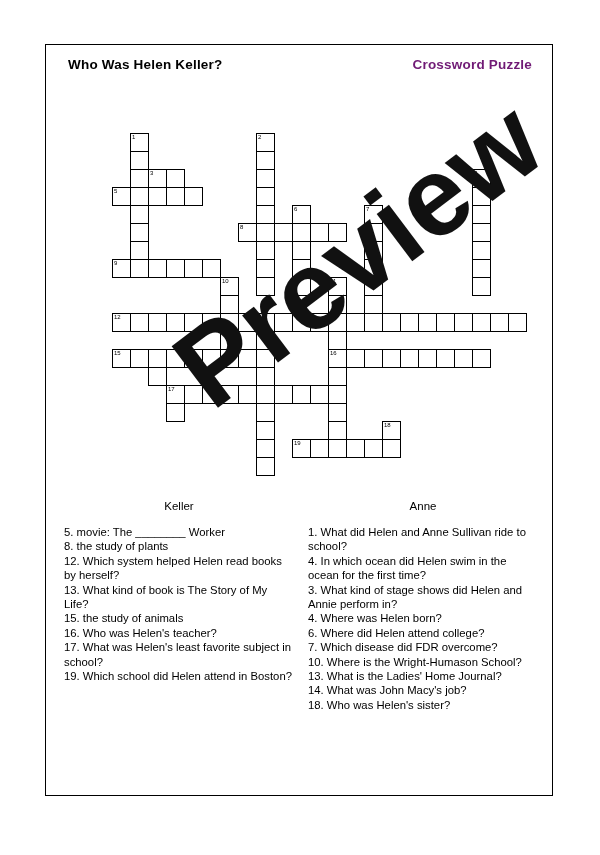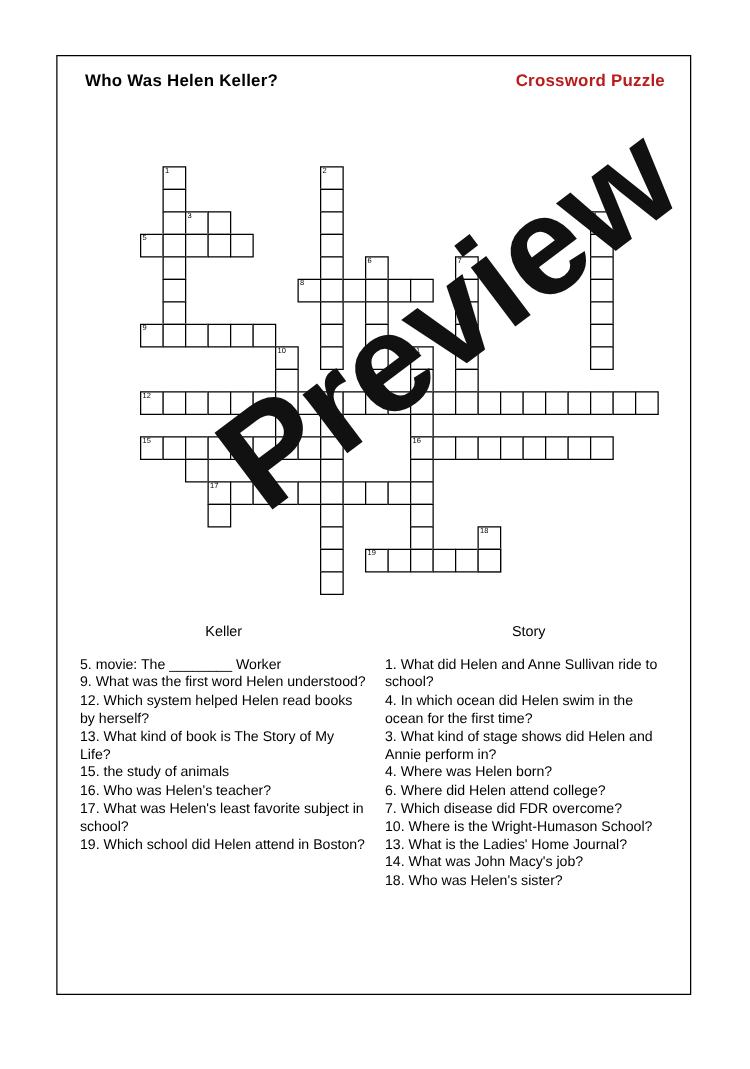--- a/index.html
+++ b/index.html
@@ -44,21 +44,21 @@
     font-weight: bold;
     color: #000;
     letter-spacing: 0.2px;
   }
   .header-sub {
     position: absolute;
     right: 20px;
     top: 0;
     font-size: 13.5px;
     font-weight: bold;
-    color: #b91c1c;
+    color: #701a75;
     letter-spacing: 0.2px;
   }
 
   
   .grid-area {
     position: absolute;
     left: 0;
     top: 40px;
     width: 508px;
     height: 380px;
@@ -305,31 +305,31 @@
         <div class="cell" style="left: 210px; top: 354px;"></div>
         <div class="cell" style="left: 210px; top: 372px;"></div>
         <div class="cell" style="left: 336px; top: 354px;"></div>
       </div>
 
     <div class="clues">
       <div class="col-across">
         <div class="col-head">Keller</div>
         <div id="across-list">
             <div class="clue">5. movie: The ________ Worker</div>
-            <div class="clue">9. What was the first word Helen understood?</div>
+            <div class="clue">8. the study of plants</div>
             <div class="clue">12. Which system helped Helen read books by herself?</div>
             <div class="clue">13. What kind of book is The Story of My Life?</div>
             <div class="clue">15. the study of animals</div>
             <div class="clue">16. Who was Helen's teacher?</div>
             <div class="clue">17. What was Helen's least favorite subject in school?</div>
             <div class="clue">19. Which school did Helen attend in Boston?</div>
           </div>
       </div>
       <div class="col-down">
-        <div class="col-head">Story</div>
+        <div class="col-head">Anne</div>
         <div id="down-list">
             <div class="clue">1. What did Helen and Anne Sullivan ride to school?</div>
             <div class="clue">4. In which ocean did Helen swim in the ocean for the first time?</div>
             <div class="clue">3. What kind of stage shows did Helen and Annie perform in?</div>
             <div class="clue">4. Where was Helen born?</div>
             <div class="clue">6. Where did Helen attend college?</div>
             <div class="clue">7. Which disease did FDR overcome?</div>
             <div class="clue">10. Where is the Wright-Humason School?</div>
             <div class="clue">13. What is the Ladies' Home Journal?</div>
             <div class="clue">14. What was John Macy's job?</div>

